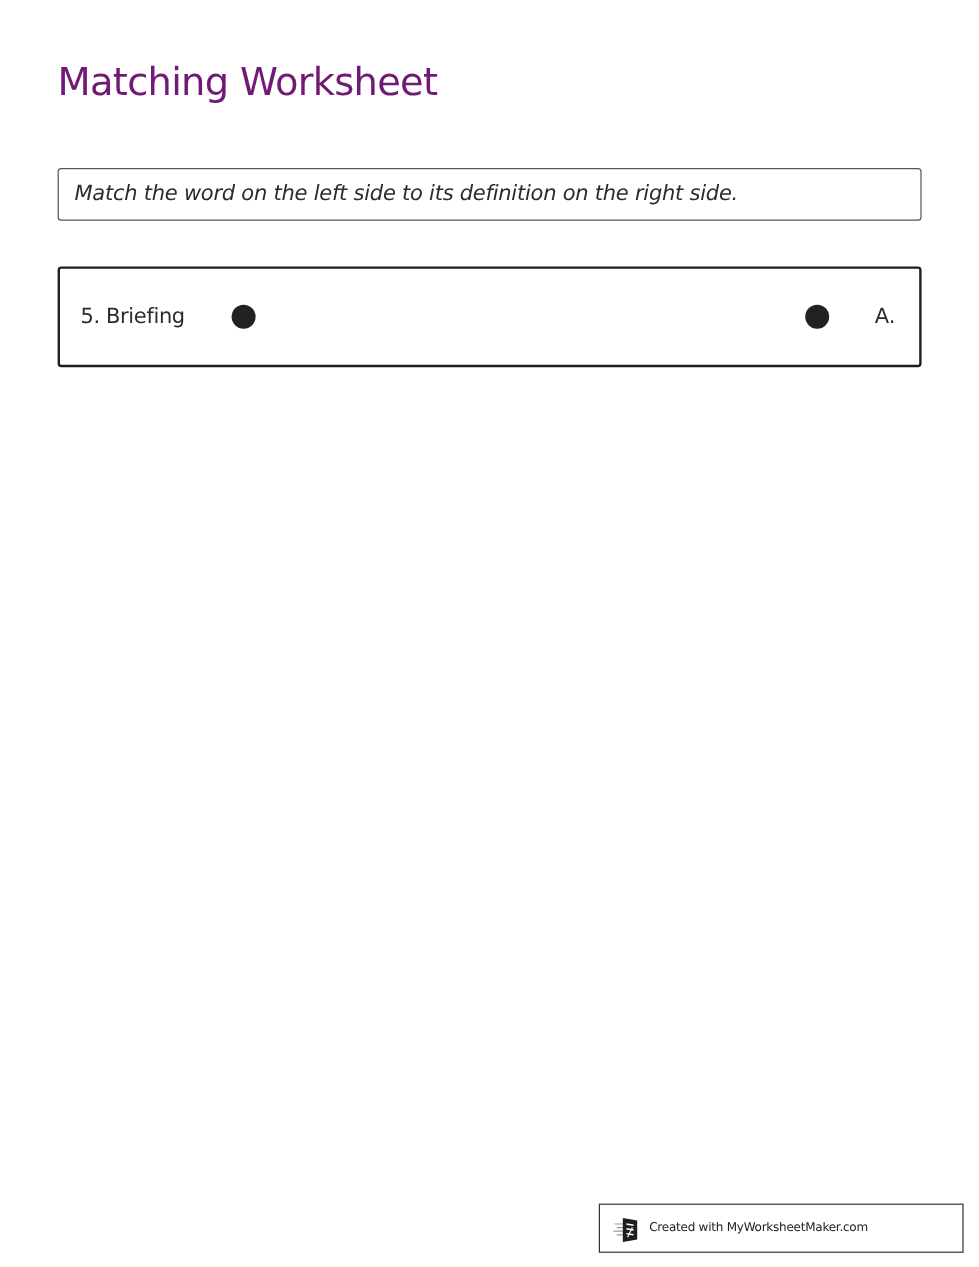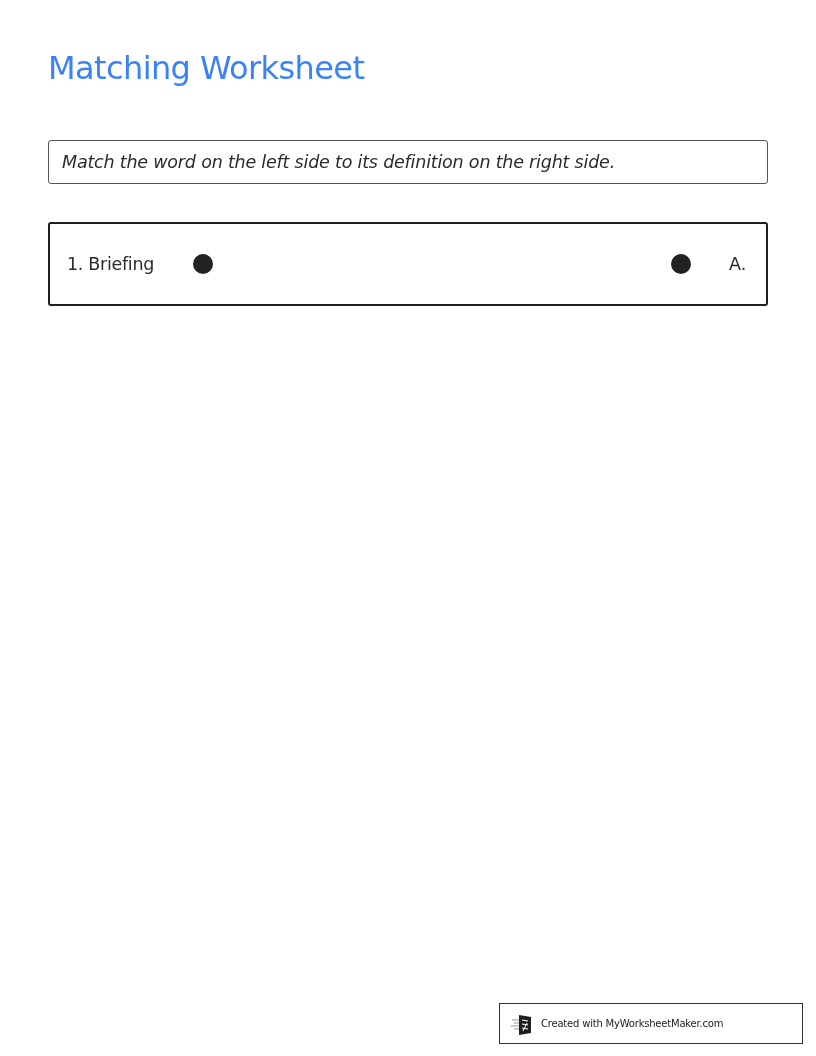--- a/index.html
+++ b/index.html
@@ -15,21 +15,21 @@
       color: #262626;
       overflow: hidden;
     }
     .page-title {
       position: absolute;
       left: 48px;
       top: 46px;
       font-size: 32px;
       font-weight: normal;
       letter-spacing: -0.6px;
-      color: #3b82f6;
+      color: #701a75;
       margin: 0;
       line-height: 44px;
       white-space: nowrap;
     }
     .instructions-box {
       position: absolute;
       left: 48px;
       top: 140px;
       width: 718px;
       height: 42px;
@@ -124,21 +124,21 @@
 <body>
 
 <h1 class="page-title">Matching Worksheet</h1>
 
 <div class="instructions-box">
   <span class="instructions-text">Match the word on the left side to its definition on the right side.</span>
 </div>
 
 <div class="match-box">
   <div class="match-row">
-    <span class="word-label">1. Briefing</span>
+    <span class="word-label">5. Briefing</span>
     <span class="dot dot-left"></span>
     <span class="dot dot-right"></span>
     <span class="definition-label">A.</span>
   </div>
 </div>
 
 <div class="footer-badge">
   <span class="logo-icon">
     <svg width="24" height="24" viewBox="0 0 24 24">
       <line x1="1" y1="8" x2="8" y2="8" stroke="#999" stroke-width="1"></line>

